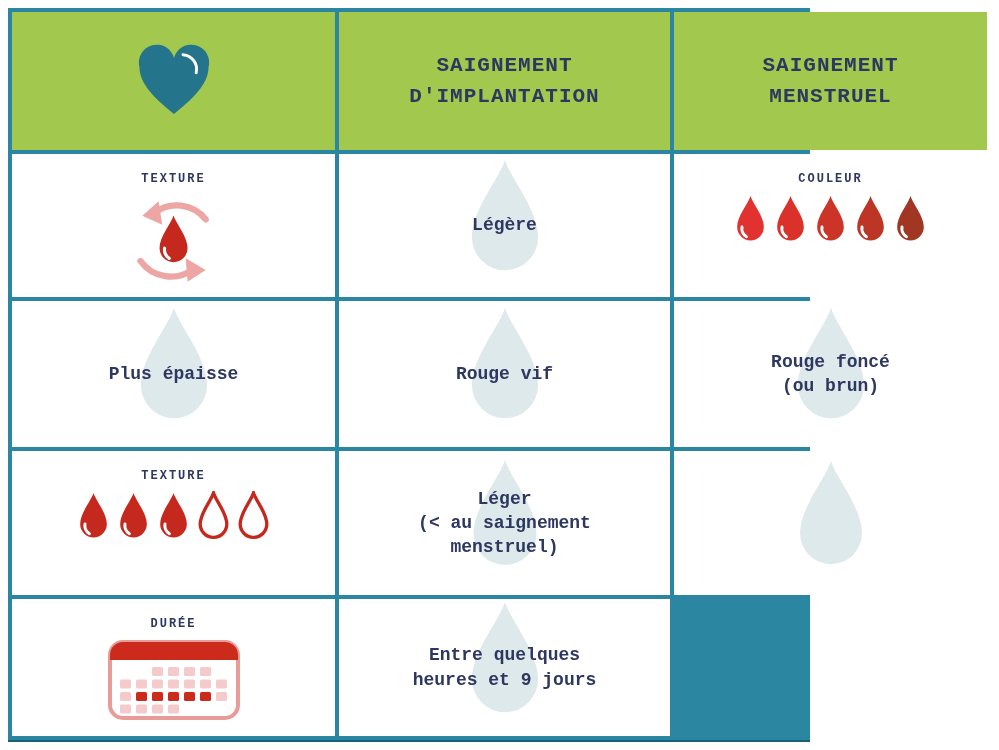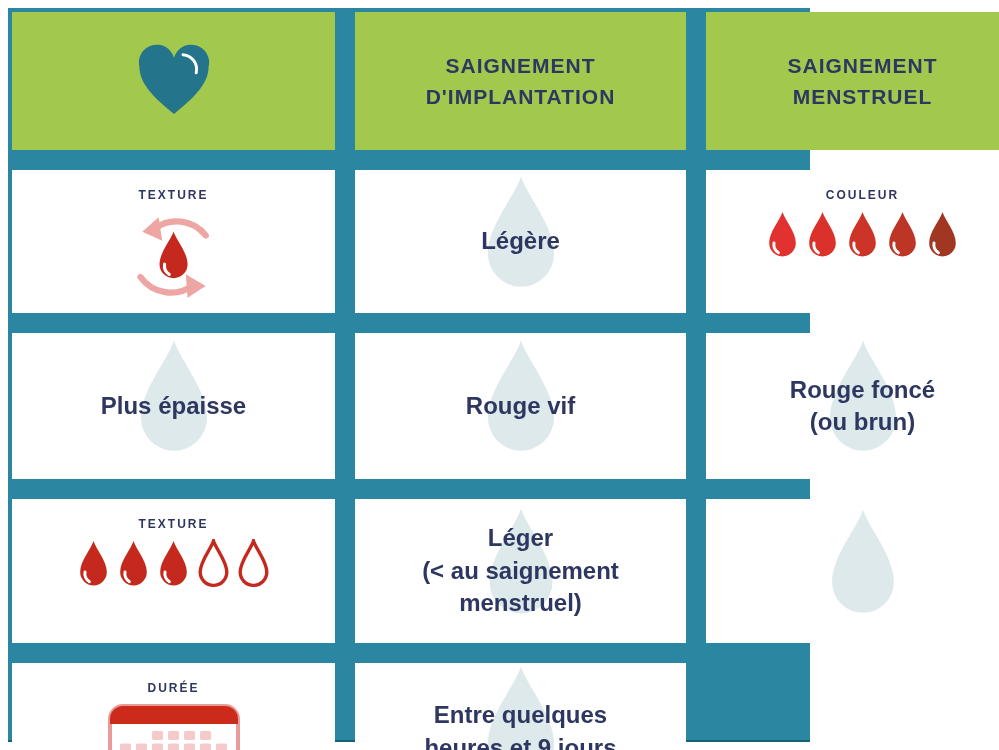--- a/index.html
+++ b/index.html
@@ -1,29 +1,30 @@
 <!DOCTYPE html>
 <html><head>
 <meta charset="utf-8">
 <style>
   html,body{margin:0;padding:0;background:#ffffff;}
   body{width:999px;height:750px;position:relative;font-family:"Liberation Sans","DejaVu Sans",sans-serif;overflow:hidden;}
   .table{
     position:absolute;left:8px;top:8px;width:802px;height:732px;
     background:#2A86A1;box-sizing:border-box;padding:4px;
     display:grid;grid-template-columns:323px 331px 313px;
-    grid-template-rows:138px 143px 146px 144px 137px;gap:20px;
+    grid-template-rows:138px 143px 146px 144px 137px;gap:4px;
     box-shadow:0 2px 0 #17617b;
+    font-family:Liberation Mono, monospace;
   }
   .cell{background:#ffffff;position:relative;display:flex;flex-direction:column;align-items:center;justify-content:center;overflow:hidden;}
   .cell.header{background:#A3C84E;}
   .hdr-text{color:#2E3760;font-weight:bold;font-size:21px;line-height:1.5;letter-spacing:1px;text-align:center;white-space:pre-line;}
   .row-label{color:#2E3760;font-weight:bold;font-size:12px;letter-spacing:2px;text-align:center;margin-bottom:8px;}
   .label-cell{justify-content:flex-start;padding-top:18px;box-sizing:border-box;}
-  .cell-text{position:relative;z-index:2;color:#2E3760;font-weight:bold;font-size:24px;line-height:1.35;text-align:center;white-space:pre-line;}
+  .cell-text{position:relative;z-index:2;color:#2E3760;font-weight:bold;font-size:18px;line-height:1.35;text-align:center;white-space:pre-line;}
   .watermark{position:absolute;left:50%;top:50%;transform:translate(-50%,-54%);z-index:1;}
   .drops-row{display:flex;gap:3px;align-items:flex-end;}
   .icon-wrap{display:flex;align-items:center;justify-content:center;}
 </style>
 </head>
 <body>
 
 <div class="table">
 
   <div class="cell header">

